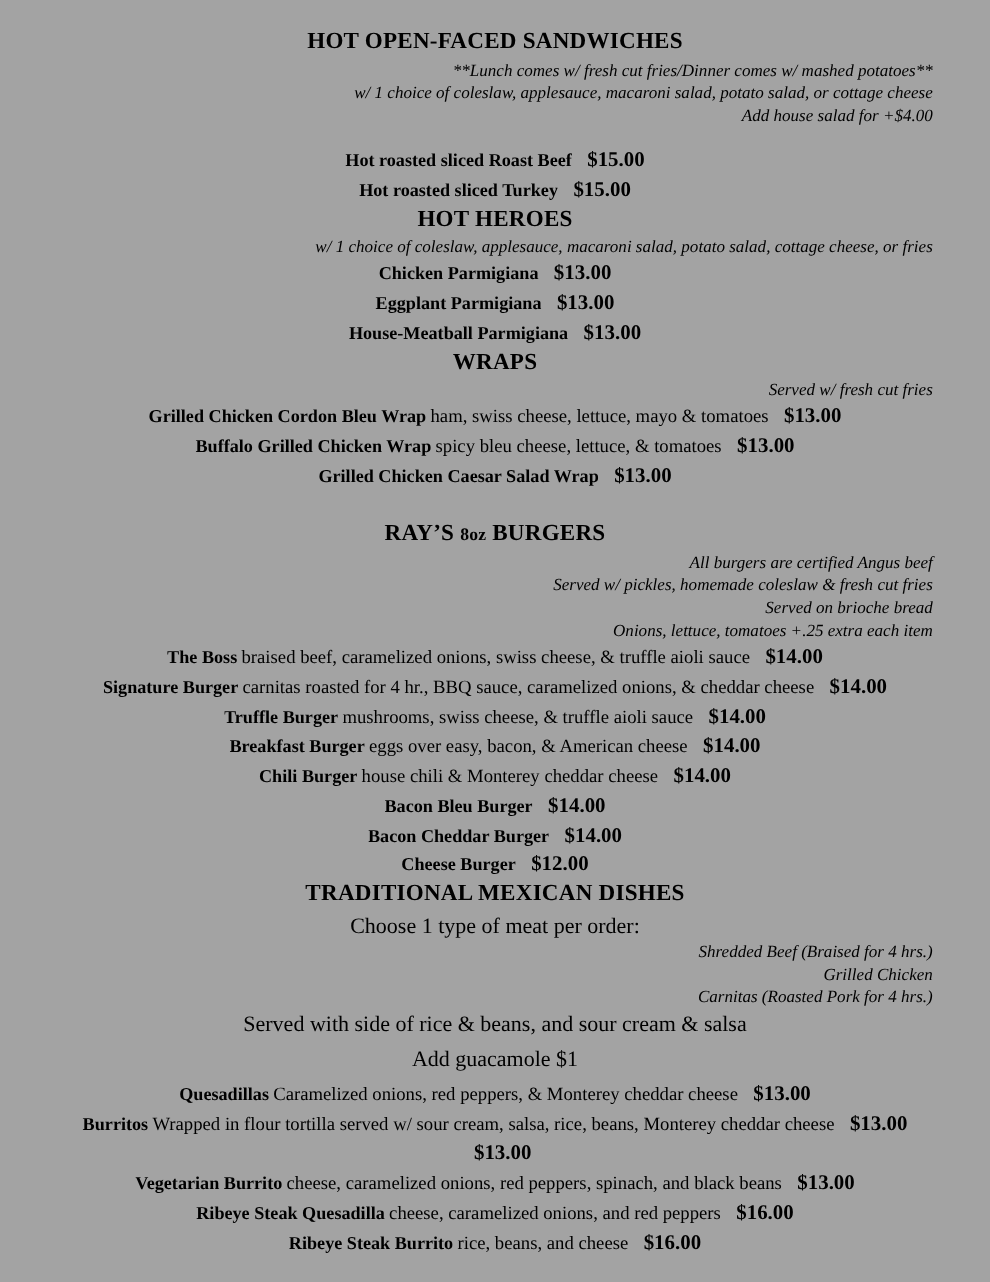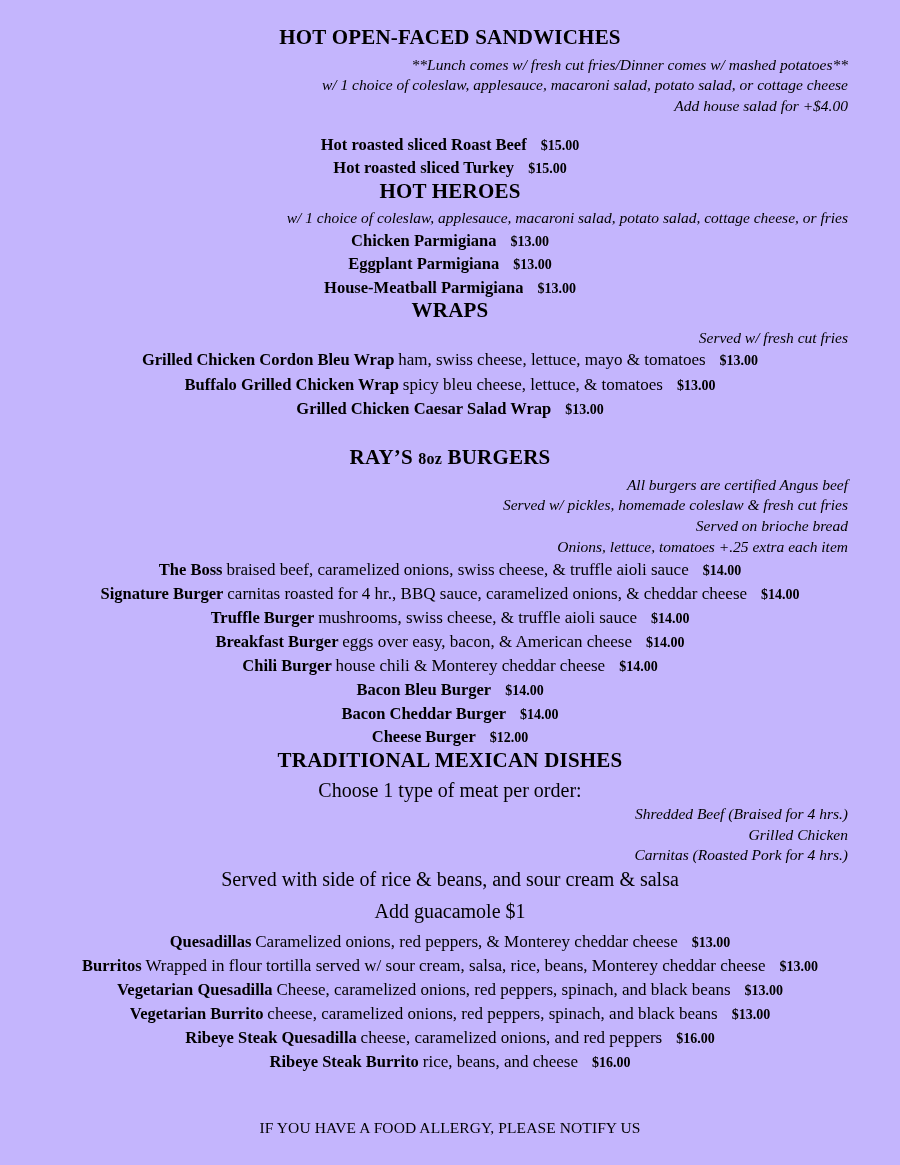--- a/index.html
+++ b/index.html
@@ -10,21 +10,21 @@
   }
   body {
     font-family: "Liberation Serif", "DejaVu Serif", serif;
     color: #000000;
   }
   #page {
     position: relative;
     width: 900px;
     height: 1165px;
     margin: 0 auto;
-    background: #c4b5fd;
+    background: #a3a3a3;
     overflow: hidden;
     box-sizing: border-box;
   }
   .sheet {
     position: absolute;
     left: 52px;
     right: 52px;
     top: 0;
   }
 
@@ -78,21 +78,21 @@
     font-weight: bold;
     font-size: 16.5px;
   }
   .row .desc {
     font-weight: normal;
     font-size: 17px;
   }
   .row .price {
     flex: 0 0 auto;
     font-weight: bold;
-    font-size: 14px;
+    font-size: 19px;
     text-align: right;
     padding-left: 14px;
   }
 
   
   .gap-xs { height: 5px; }
   .gap-md { height: 16px; }
   .gap-lg { height: 26px; }
 
   .footer-note {
@@ -274,24 +274,20 @@
           <div class="price">$13.00</div>
         </div>
         <div class="row">
           <div class="entry">
             <span class="name">Burritos</span>
             <span class="desc"> Wrapped in flour tortilla served w/ sour cream, salsa, rice, beans, Monterey cheddar cheese</span>
           </div>
           <div class="price">$13.00</div>
         </div>
         <div class="row">
-          <div class="entry">
-            <span class="name">Vegetarian Quesadilla</span>
-            <span class="desc"> Cheese, caramelized onions, red peppers, spinach, and black beans</span>
-          </div>
           <div class="price">$13.00</div>
         </div>
         <div class="row">
           <div class="entry">
             <span class="name">Vegetarian Burrito</span>
             <span class="desc"> cheese, caramelized onions, red peppers, spinach, and black beans</span>
           </div>
           <div class="price">$13.00</div>
         </div>
         <div class="row">

